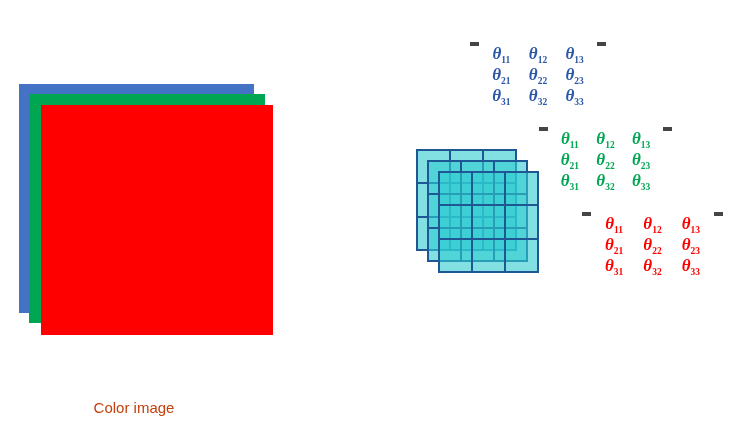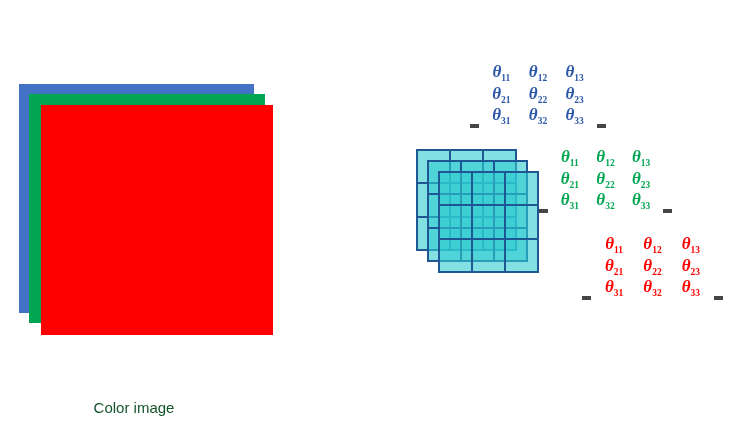--- a/index.html
+++ b/index.html
@@ -9,39 +9,39 @@
   }
 
   
   .sq{position:absolute;}
   .sq-blue{left:19px;top:84px;width:235px;height:229px;background:#4472C4;}
   .sq-green{left:29px;top:94px;width:236px;height:229px;background:#00A651;}
   .sq-red{left:41px;top:105px;width:232px;height:230px;background:#FF0000;}
 
   
   .caption{
-    position:absolute;text-align:center;color:#14532d;
+    position:absolute;text-align:center;color:#c2410c;
     font-size:15px;line-height:18px;
   }
   .caption-left{left:54px;top:399px;width:160px;}
   .caption-right{left:455px;top:399px;width:200px;}
 
   
   .cgrid{
     position:absolute;width:99px;height:100px;
     display:grid;grid-template-rows:repeat(3,1fr);grid-template-columns:repeat(3,1fr);
     border:1px solid #1F5795;
   }
   .cgrid > div{background:rgba(47,204,209,0.6);border:1px solid #1F5795;}
   .cgrid-back{left:416px;top:149px;}
   .cgrid-mid{left:427px;top:160px;}
   .cgrid-front{left:438px;top:171px;}
 
   
-  .mat{position:absolute;display:flex;align-items:flex-end;}
+  .mat{position:absolute;display:flex;align-items:flex-start;}
   .mat-blue{left:470px;top:42px;width:136px;height:86px;color:#2B57A8;}
   .mat-green{left:539px;top:127px;width:133px;height:86px;color:#00A651;}
   .mat-red{left:582px;top:212px;width:141px;height:88px;color:#FF0000;}
   .brk{width:7px;border-top:2px solid #454545;border-bottom:2px solid #454545;}
   .brk-l{border-left:2px solid #454545;}
   .brk-r{border-right:2px solid #454545;}
   .cells{
     flex:1;display:grid;
     grid-template-rows:repeat(3,1fr);grid-template-columns:repeat(3,1fr);
     align-items:center;justify-items:center;padding:2px 4px;

